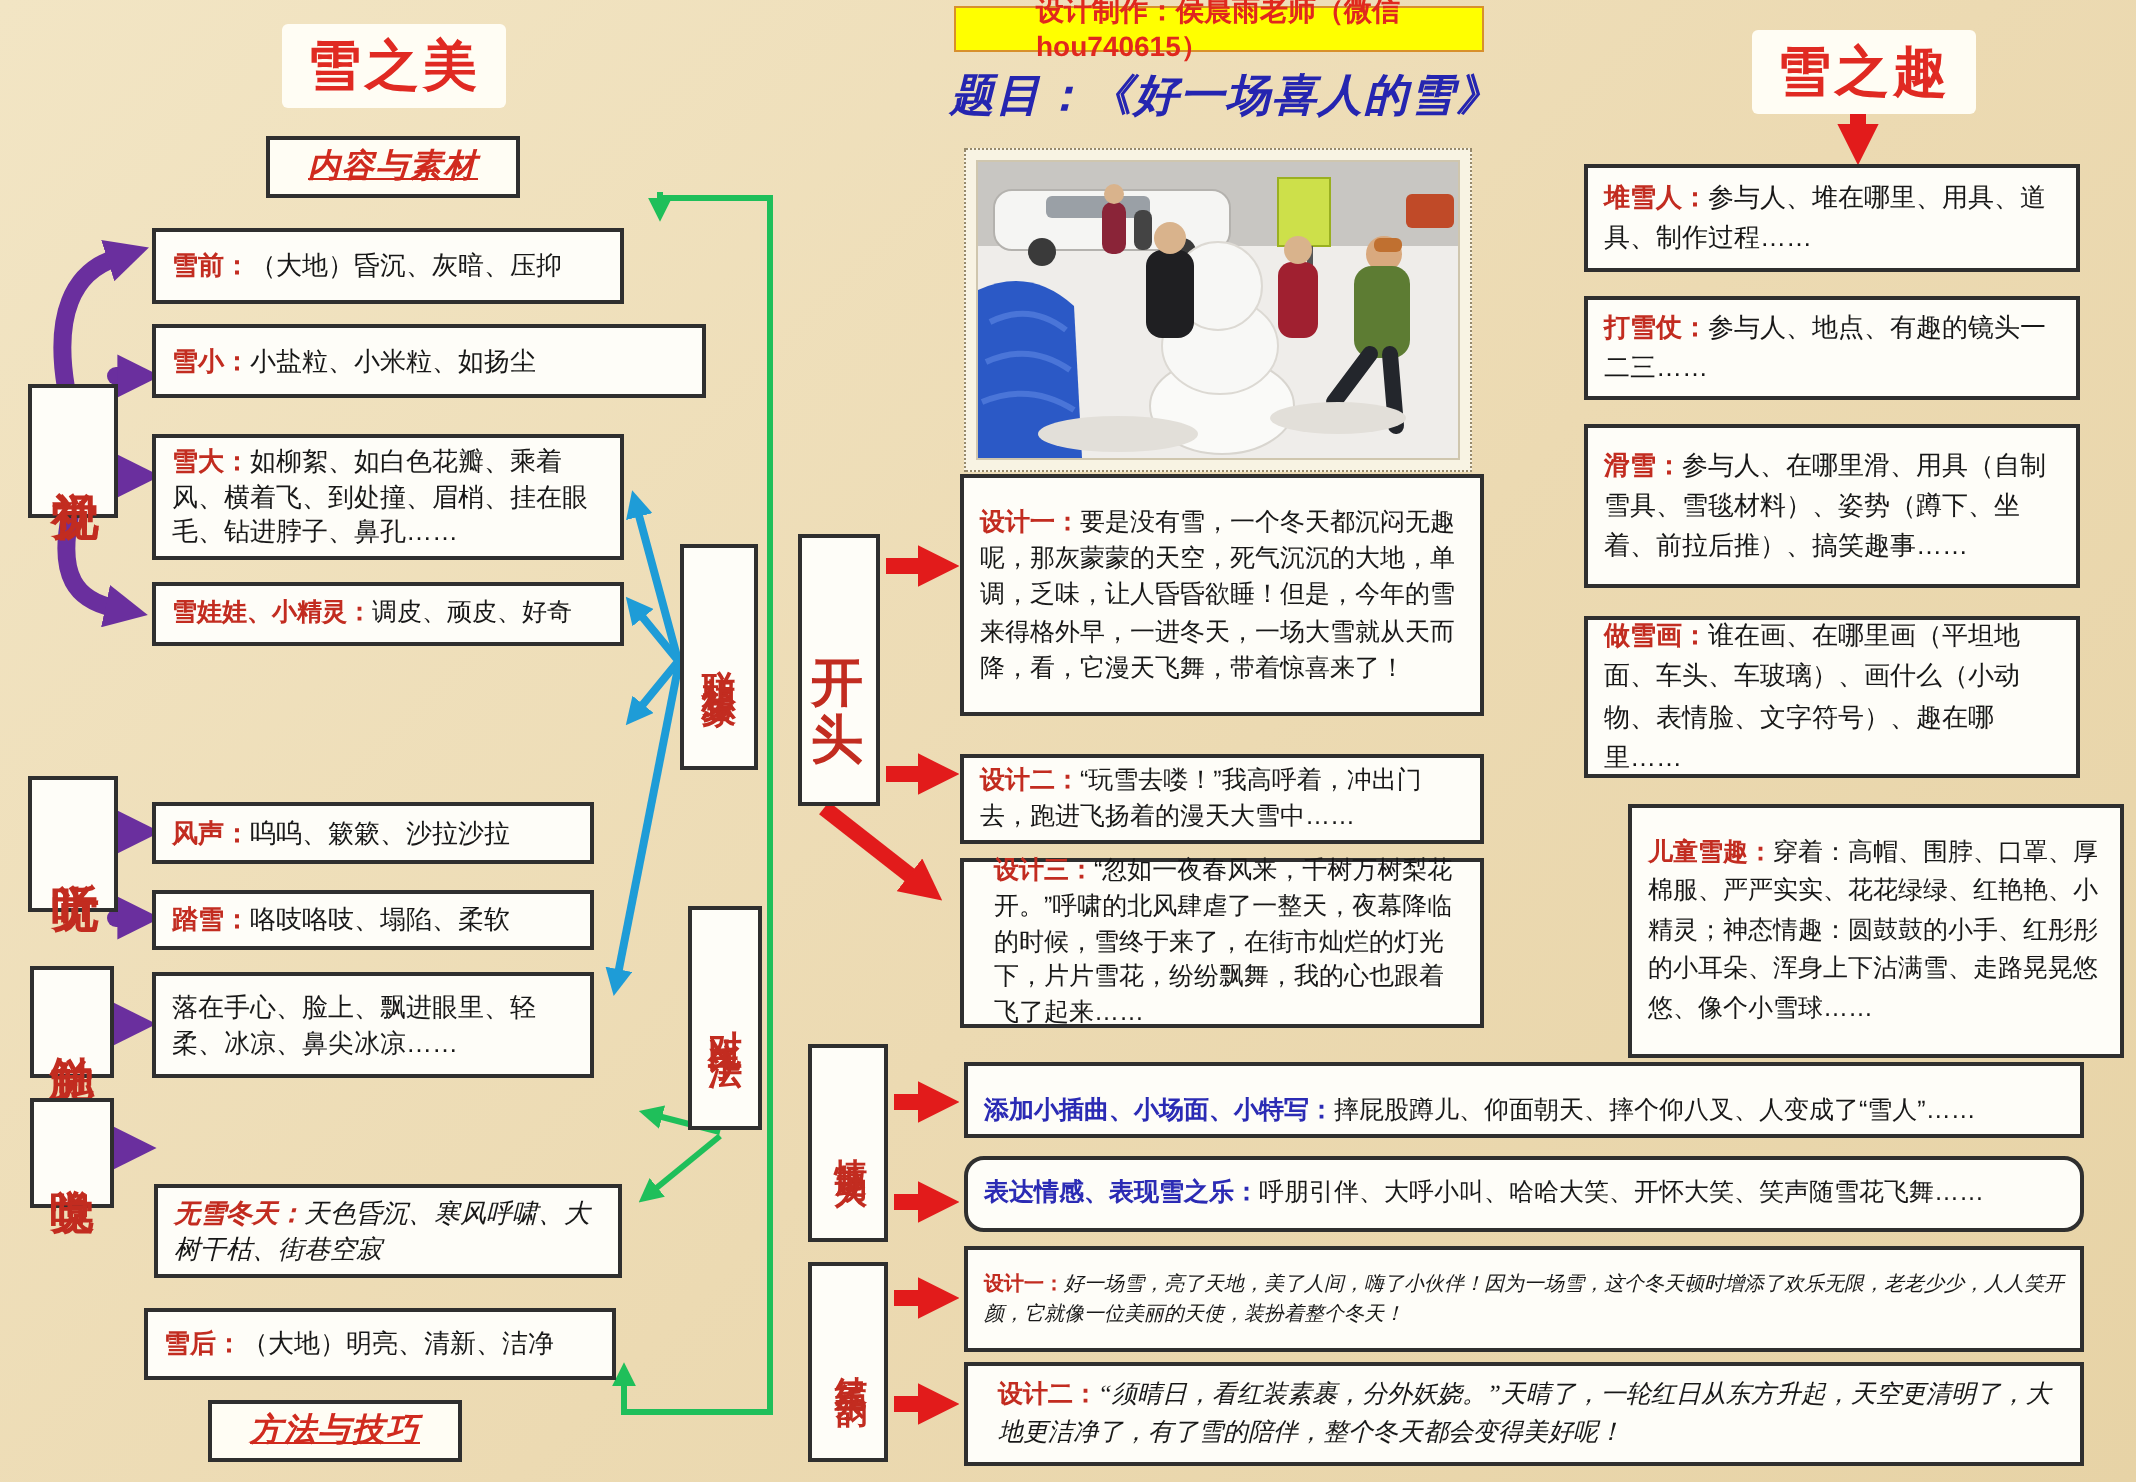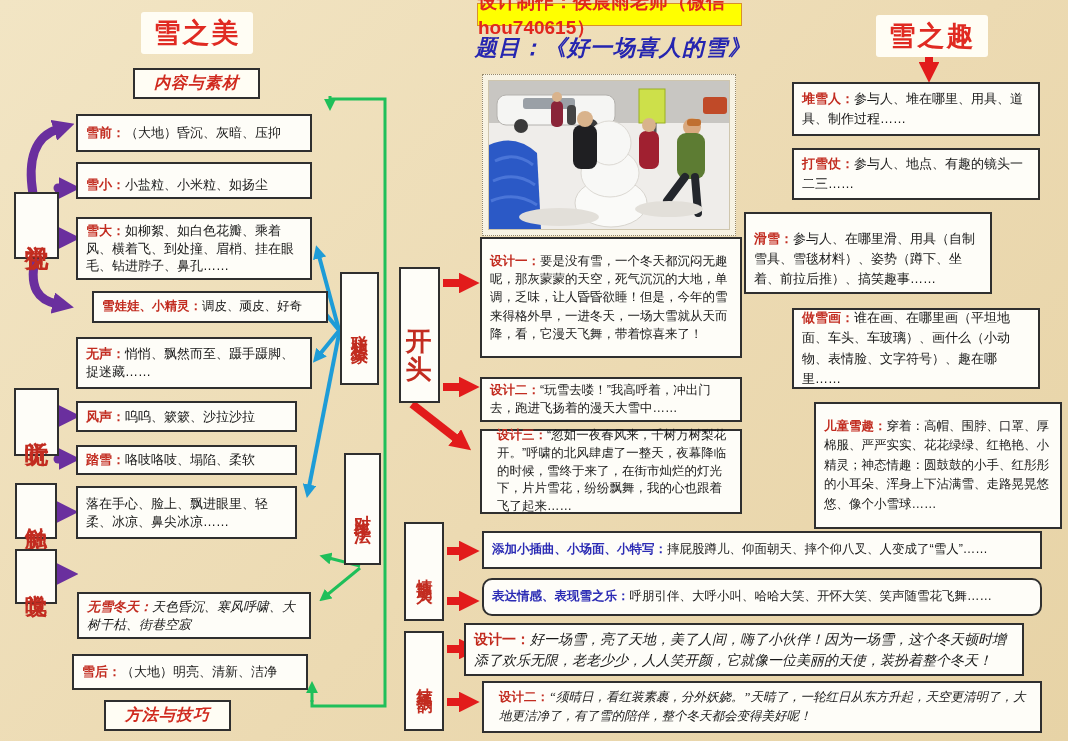--- a/index.html
+++ b/index.html
@@ -12,25 +12,25 @@
   .lab{color:#c22c20;font-weight:bold;}
   .bluelab{color:#2b2bb4;font-weight:bold;}
   .vbox{position:absolute;background:#fefdf8;border:2px solid #2f2f2f;box-sizing:border-box;
     display:flex;align-items:center;justify-content:center;
     writing-mode:vertical-rl;text-orientation:upright;
     color:#c22c20;font-weight:bold;}
   .title{position:absolute;background:#fffdf4;color:#e02a22;font-weight:bold;font-size:27px;
     display:flex;align-items:center;justify-content:center;letter-spacing:2px;border-radius:3px;}
   .sechead{position:absolute;background:#fffdf4;border:2px solid #2f2f2f;color:#d02a1e;
     font-weight:bold;font-style:italic;font-size:16px;display:flex;align-items:center;
-    justify-content:center;box-sizing:border-box;letter-spacing:1px;}
+    justify-content:center;box-sizing:border-box;letter-spacing:1px;text-decoration:underline;}
   .script{font-family:"Liberation Serif","DejaVu Serif",serif;font-style:italic;}
   .credit{position:absolute;background:#ffff00;border:1px solid #d8902c;color:#e0281e;
-    font-weight:bold;font-size:19px;display:flex;align-items:center;justify-content:center;
-    box-sizing:border-box;}
+    font-weight:bold;font-size:14px;display:flex;align-items:center;justify-content:center;
+    box-sizing:border-box;padding-left:40px;}
   .topic{position:absolute;color:#2525b0;font-weight:bold;font-size:22px;
     font-family:"Liberation Serif","DejaVu Serif",serif;font-style:italic;
     display:flex;align-items:center;justify-content:center;letter-spacing:1px;}
   .photoframe{position:absolute;border:1px dotted #96896c;padding:5px;background:#f8f3e3;}
   .photoframe svg{display:block;border:1px solid #cfc6ae;}
   svg.overlay{position:absolute;left:0;top:0;pointer-events:none;}
 </style>
 </head>
 <body>
 
@@ -116,35 +116,32 @@
       <span>触觉</span>
     </div>
   <div class="vbox" style="left:15px;top:549px;width:42px;height:55px;font-size:22px;">
       <span>嗅觉</span>
     </div>
 
   <div class="box" style="left:76px;top:114px;width:236px;height:38px;">
       <div class="inner"><span class="lab">雪前：</span><span>（大地）昏沉、灰暗、压抑</span></div>
     </div>
 
-  <div class="box" style="left:76px;top:162px;width:236px;height:37px;align-items:flex-end;">
+  <div class="box" style="left:76px;top:162px;width:277px;height:37px;">
       <div class="inner"><span class="lab">雪小：</span><span>小盐粒、小米粒、如扬尘</span></div>
     </div>
 
   <div class="box" style="left:76px;top:217px;width:236px;height:63px;">
       <div class="inner"><span class="lab">雪大：</span><span>如柳絮、如白色花瓣、乘着风、横着飞、到处撞、眉梢、挂在眼毛、钻进脖子、鼻孔……</span></div>
     </div>
 
-  <div class="box" style="left:92px;top:291px;width:236px;height:32px;font-size:12.5px;">
+  <div class="box" style="left:76px;top:291px;width:236px;height:32px;font-size:12.5px;">
       <div class="inner"><span class="lab">雪娃娃、小精灵：</span><span>调皮、顽皮、好奇</span></div>
     </div>
 
-  <div class="box" style="left:76px;top:337px;width:236px;height:52px;">
-      <div class="inner"><span class="lab">无声：</span><span>悄悄、飘然而至、蹑手蹑脚、捉迷藏……</span></div>
-    </div>
 
   <div class="box" style="left:76px;top:401px;width:221px;height:31px;">
       <div class="inner"><span class="lab">风声：</span><span>呜呜、簌簌、沙拉沙拉</span></div>
     </div>
 
   <div class="box" style="left:76px;top:445px;width:221px;height:30px;">
       <div class="inner"><span class="lab">踏雪：</span><span>咯吱咯吱、塌陷、柔软</span></div>
     </div>
 
   <div class="box" style="left:76px;top:486px;width:221px;height:53px;">
@@ -231,49 +228,49 @@
     </div>
 
   <div class="box" style="left:480px;top:377px;width:262px;height:45px;font-size:12.5px;line-height:1.42;">
       <div class="inner"><span class="lab">设计二：</span><span>“玩雪去喽！”我高呼着，冲出门去，跑进飞扬着的漫天大雪中……</span></div>
     </div>
 
   <div class="box" style="left:480px;top:429px;width:262px;height:85px;font-size:12.5px;line-height:1.42;padding-left:15px;">
       <div class="inner"><span class="lab">设计三：</span><span>“忽如一夜春风来，千树万树梨花开。”呼啸的北风肆虐了一整天，夜幕降临的时候，雪终于来了，在街市灿烂的灯光下，片片雪花，纷纷飘舞，我的心也跟着飞了起来……</span></div>
     </div>
 
-  <div class="box" style="left:482px;top:531px;width:560px;height:38px;font-size:12.5px;">
+  <div class="box" style="left:482px;top:531px;width:560px;height:38px;font-size:12.5px;align-items:flex-end;">
       <div class="inner"><span class="bluelab">添加小插曲、小场面、小特写：</span><span>摔屁股蹲儿、仰面朝天、摔个仰八叉、人变成了“雪人”……</span></div>
     </div>
 
   <div class="box" style="left:482px;top:578px;width:560px;height:38px;font-size:12.5px;border-radius:10px;">
       <div class="inner"><span class="bluelab">表达情感、表现雪之乐：</span><span>呼朋引伴、大呼小叫、哈哈大笑、开怀大笑、笑声随雪花飞舞……</span></div>
     </div>
 
-  <div class="box" style="left:464px;top:623px;width:560px;height:53px;font-size:14px;line-height:1.5;">
+  <div class="box" style="left:482px;top:623px;width:560px;height:53px;font-size:10px;line-height:1.5;">
       <div class="inner"><span class="lab">设计一：</span><span class="script">好一场雪，亮了天地，美了人间，嗨了小伙伴！因为一场雪，这个冬天顿时增添了欢乐无限，老老少少，人人笑开颜，它就像一位美丽的天使，装扮着整个冬天！</span></div>
     </div>
 
   <div class="box" style="left:482px;top:681px;width:560px;height:52px;font-size:12.5px;line-height:1.5;padding-left:15px;">
       <div class="inner"><span class="lab">设计二：</span><span class="script">“须晴日，看红装素裹，分外妖娆。”天晴了，一轮红日从东方升起，天空更清明了，大地更洁净了，有了雪的陪伴，整个冬天都会变得美好呢！</span></div>
     </div>
 
   <div class="title" style="left:876px;top:15px;width:112px;height:42px;">
       <span>雪之趣</span>
     </div>
 
   <div class="box" style="left:792px;top:82px;width:248px;height:54px;line-height:1.55;">
       <div class="inner"><span class="lab">堆雪人：</span><span>参与人、堆在哪里、用具、道具、制作过程……</span></div>
     </div>
 
   <div class="box" style="left:792px;top:148px;width:248px;height:52px;line-height:1.55;">
       <div class="inner"><span class="lab">打雪仗：</span><span>参与人、地点、有趣的镜头一二三……</span></div>
     </div>
 
-  <div class="box" style="left:744px;top:212px;width:248px;height:82px;line-height:1.55;align-items:flex-end;">
+  <div class="box" style="left:792px;top:212px;width:248px;height:82px;line-height:1.55;">
       <div class="inner"><span class="lab">滑雪：</span><span>参与人、在哪里滑、用具（自制雪具、雪毯材料）、姿势（蹲下、坐着、前拉后推）、搞笑趣事……</span></div>
     </div>
 
   <div class="box" style="left:792px;top:308px;width:248px;height:81px;line-height:1.55;">
       <div class="inner"><span class="lab">做雪画：</span><span>谁在画、在哪里画（平坦地面、车头、车玻璃）、画什么（小动物、表情脸、文字符号）、趣在哪里……</span></div>
     </div>
 
   <div class="box" style="left:792px;top:402px;width:248px;height:127px;font-size:12.5px;line-height:1.55;margin-left:22px;">
       <div class="inner"><span class="lab">儿童雪趣：</span><span>穿着：高帽、围脖、口罩、厚棉服、严严实实、花花绿绿、红艳艳、小精灵；神态情趣：圆鼓鼓的小手、红彤彤的小耳朵、浑身上下沾满雪、走路晃晃悠悠、像个小雪球……</span></div>
     </div>

